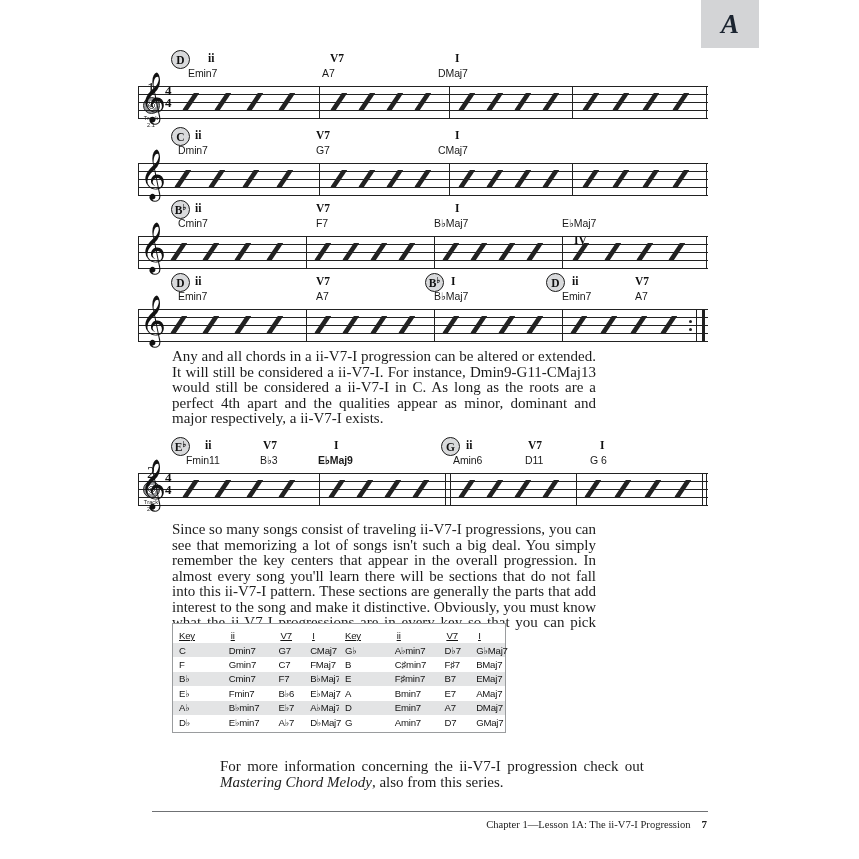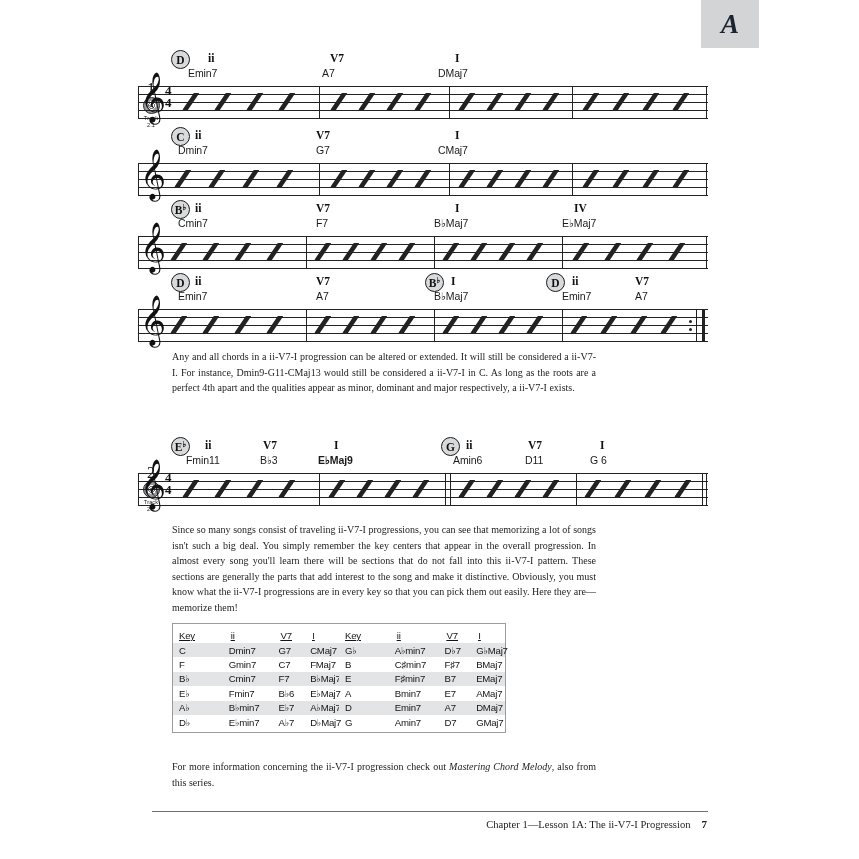--- a/index.html
+++ b/index.html
@@ -204,21 +204,21 @@
     margin-top: 1px;
     letter-spacing: 0.1px;
   }
 
   
   .para {
     position: absolute;
     left: 172px;
     width: 424px;
     font-family: "Liberation Serif", serif;
-    font-size: 10px;
+    font-size: 15px;
     line-height: 15.5px;
     color: #1c1c1c;
     text-align: justify;
   }
   .para i { font-style: italic; }
 
   
   .keytable {
     position: absolute;
     left: 172px;
@@ -401,21 +401,21 @@
       <div class="key-circle" style="left:33px;">
         <span>B</span>
           <sup>♭</sup>
       </div>
       <div class="roman" style="left:57px;">ii</div>
       <div class="chord" style="left:40px;">Cmin7</div>
       <div class="roman" style="left:178px;">V7</div>
       <div class="chord" style="left:178px;">F7</div>
       <div class="roman" style="left:317px;">I</div>
       <div class="chord" style="left:296px;">B♭Maj7</div>
-      <div class="roman" style="left:436px;">IV</div>
+      <div class="roman" style="left:436px;margin-top:32px;">IV</div>
       <div class="chord" style="left:424px;">E♭Maj7</div>
     </div>
     <div class="staff">
       <div class="line l0"></div>
       <div class="line l1"></div>
       <div class="line l2"></div>
       <div class="line l3"></div>
       <div class="line l4"></div>
       <div class="clef">𝄞</div>
       <div class="barline" style="left:0px;"></div>
@@ -656,20 +656,20 @@
         <div class="kt-row">
           <div class="kt-cell kt-c1">G</div>
           <div class="kt-cell kt-c2">Amin7</div>
           <div class="kt-cell kt-c3">D7</div>
           <div class="kt-cell kt-c4">GMaj7</div>
         </div>
       </div>
     </div>
   </div>
 
-  <div class="para" style="top:759px;"><span>For more information concerning the ii-V7-I progression check out </span><i>Mastering Chord Melody</i><span>, also from this series.</span></div>
+  <div class="para" style="top:759px;margin-left:48px;"><span>For more information concerning the ii-V7-I progression check out </span><i>Mastering Chord Melody</i><span>, also from this series.</span></div>
 
   <div class="footer-rule"></div>
   <div class="footer-text">
     <span>Chapter 1—Lesson 1A: The ii-V7-I Progression</span><span class="footer-page">7</span>
   </div>
 
 </div>
 
 </body></html>

